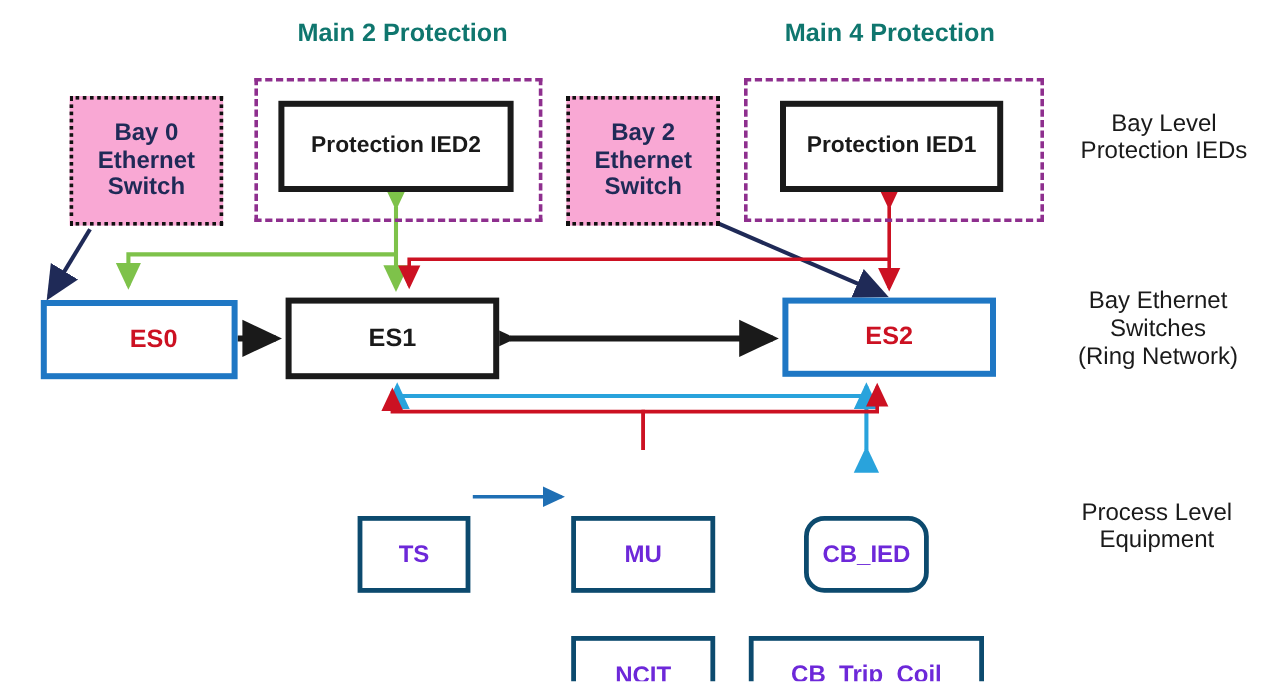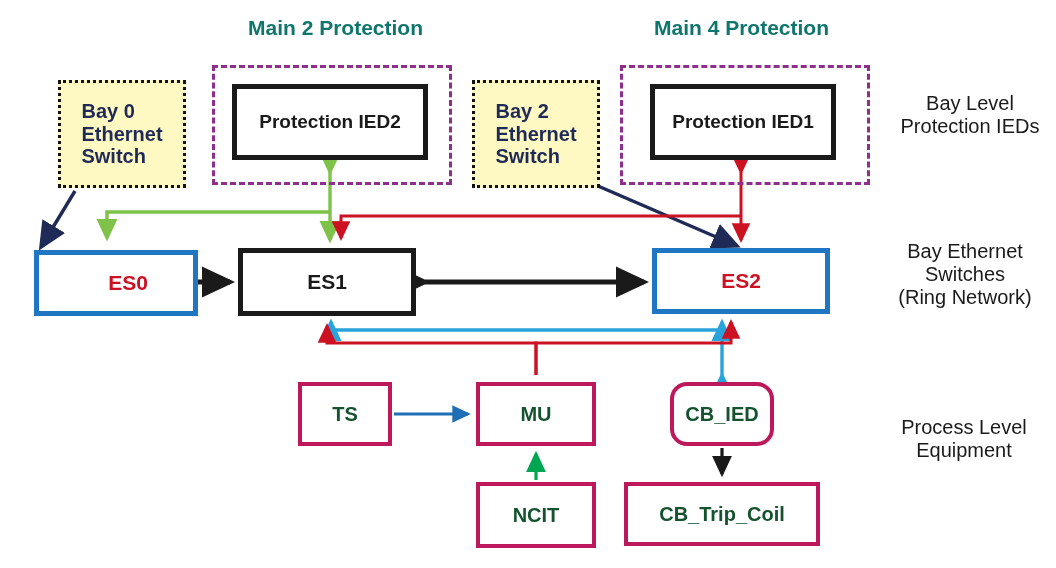--- a/index.html
+++ b/index.html
@@ -38,34 +38,36 @@
     border: 5px solid #1a1a1a;
     color: #1a1a1a;
     font-weight: bold;
   }
   .node-blue {
     border: 5px solid #1f77c4;
     color: #cc1122;
     font-weight: bold;
   }
   .node-thin {
-    border: 4px solid #be185d;
-    color: #14532d;
+    border: 4px solid #0c4a6e;
+    color: #6d28d9;
     font-weight: bold;
+    margin-top: 48px;
   }
   .dotted-note {
     position: absolute;
     box-sizing: border-box;
     border: 3px dotted #111111;
-    background: #fef9c3;
+    background: #f9a8d4;
     color: #1f2a57;
     font-weight: bold;
     display: flex;
     align-items: center;
     justify-content: center;
+    text-align: center;
     line-height: 1.14;
     white-space: pre-line;
   }
   .group-box {
     position: absolute;
     box-sizing: border-box;
     border: 3px dashed #8e2f8e;
     background: transparent;
   }
   .group-title {

